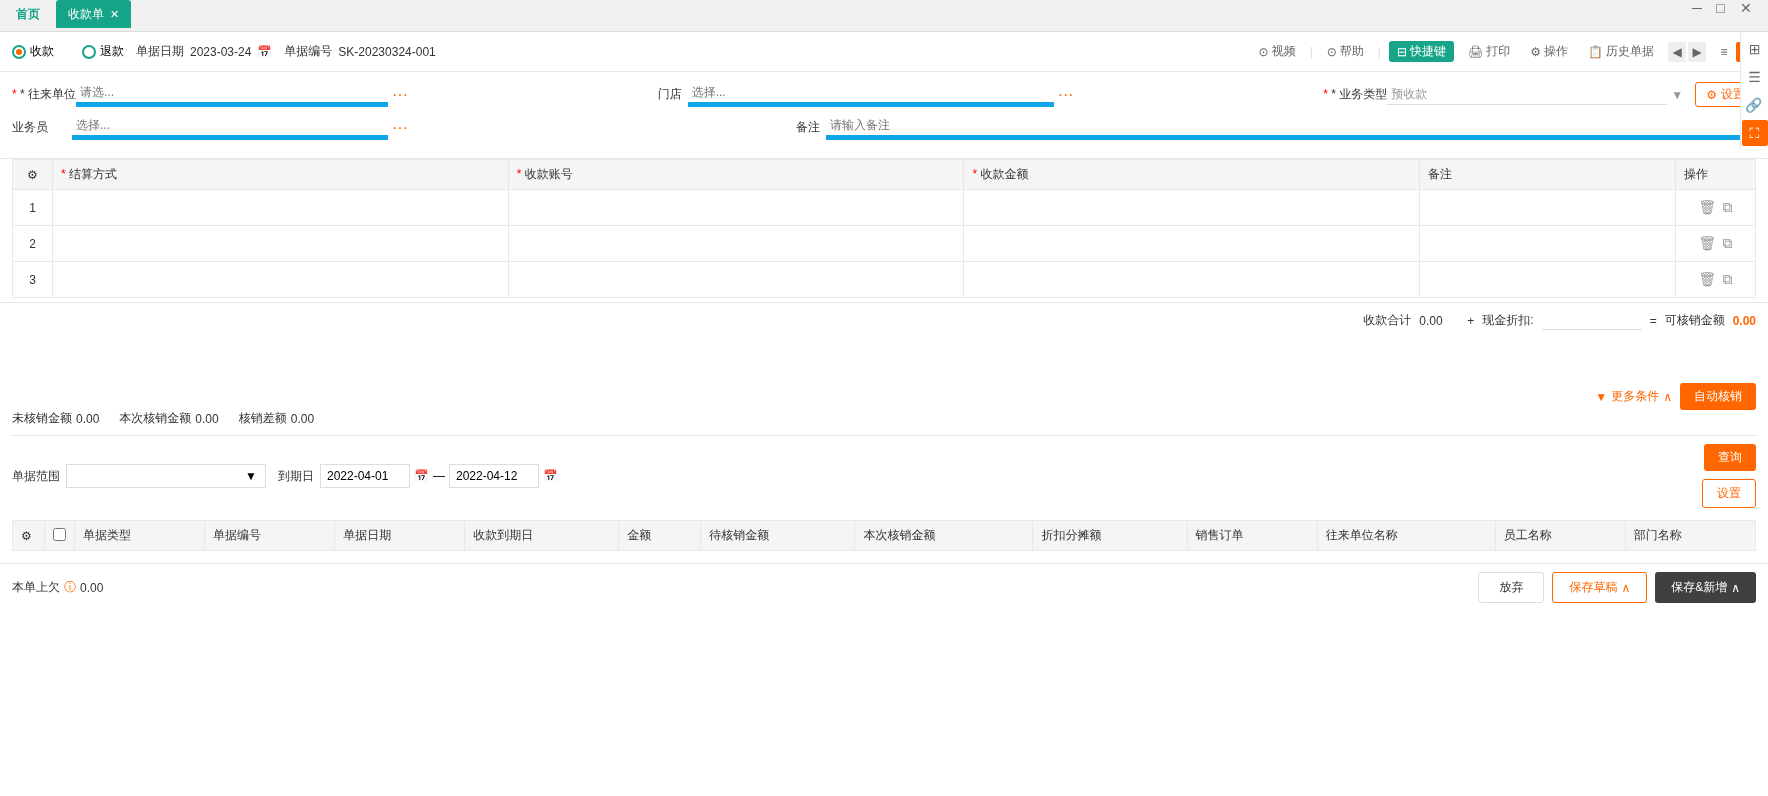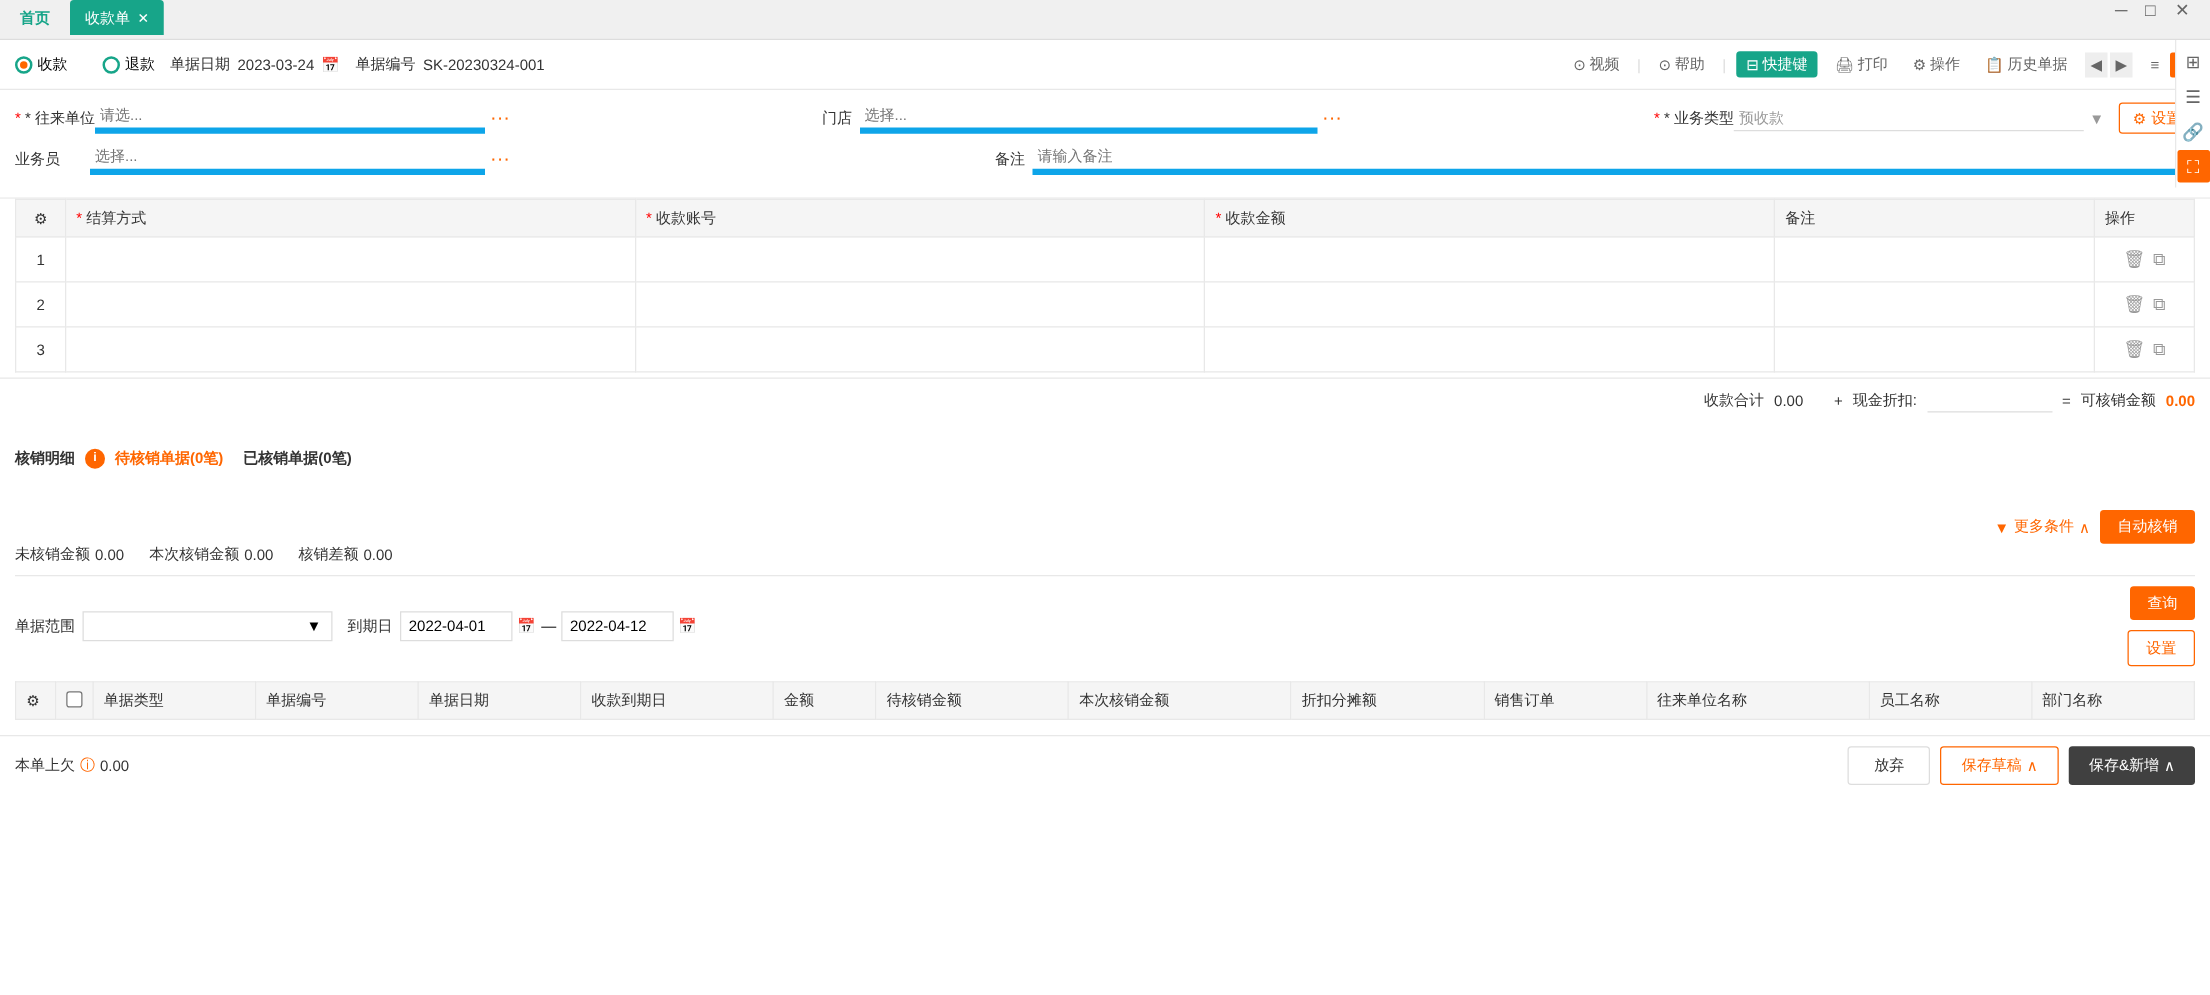--- a/index.html
+++ b/index.html
@@ -342,32 +342,20 @@
     <span class="summary-value">0.00</span>
     <span>+</span>
     <span>现金折扣:</span>
     <input class="summary-input" type="text" value="" style="">
     <span>=</span>
     <span>可核销金额</span>
     <span class="summary-result">0.00</span>
   </div>
 
   <div class="reconcile-section">
-    <div class="section-title">
-      <span>核销明细</span>
-      <div class="info-icon">i</div>
-      <div class="tab-links">
-        <span class="tab-link">
-          <span>待核销单据</span>(<span>0笔</span>)
-        </span>
-        <span class="tab-link" style="color:#333;">
-          <span>已核销单据</span>(<span>0笔</span>)
-        </span>
-      </div>
-    </div>
 
     <div class="stats-row">
       <div class="stat-item">
         <span>未核销金额</span>
         <span class="stat-value">0.00</span>
       </div>
       <div class="stat-item">
         <span>本次核销金额</span>
         <span class="stat-value">0.00</span>
       </div>

